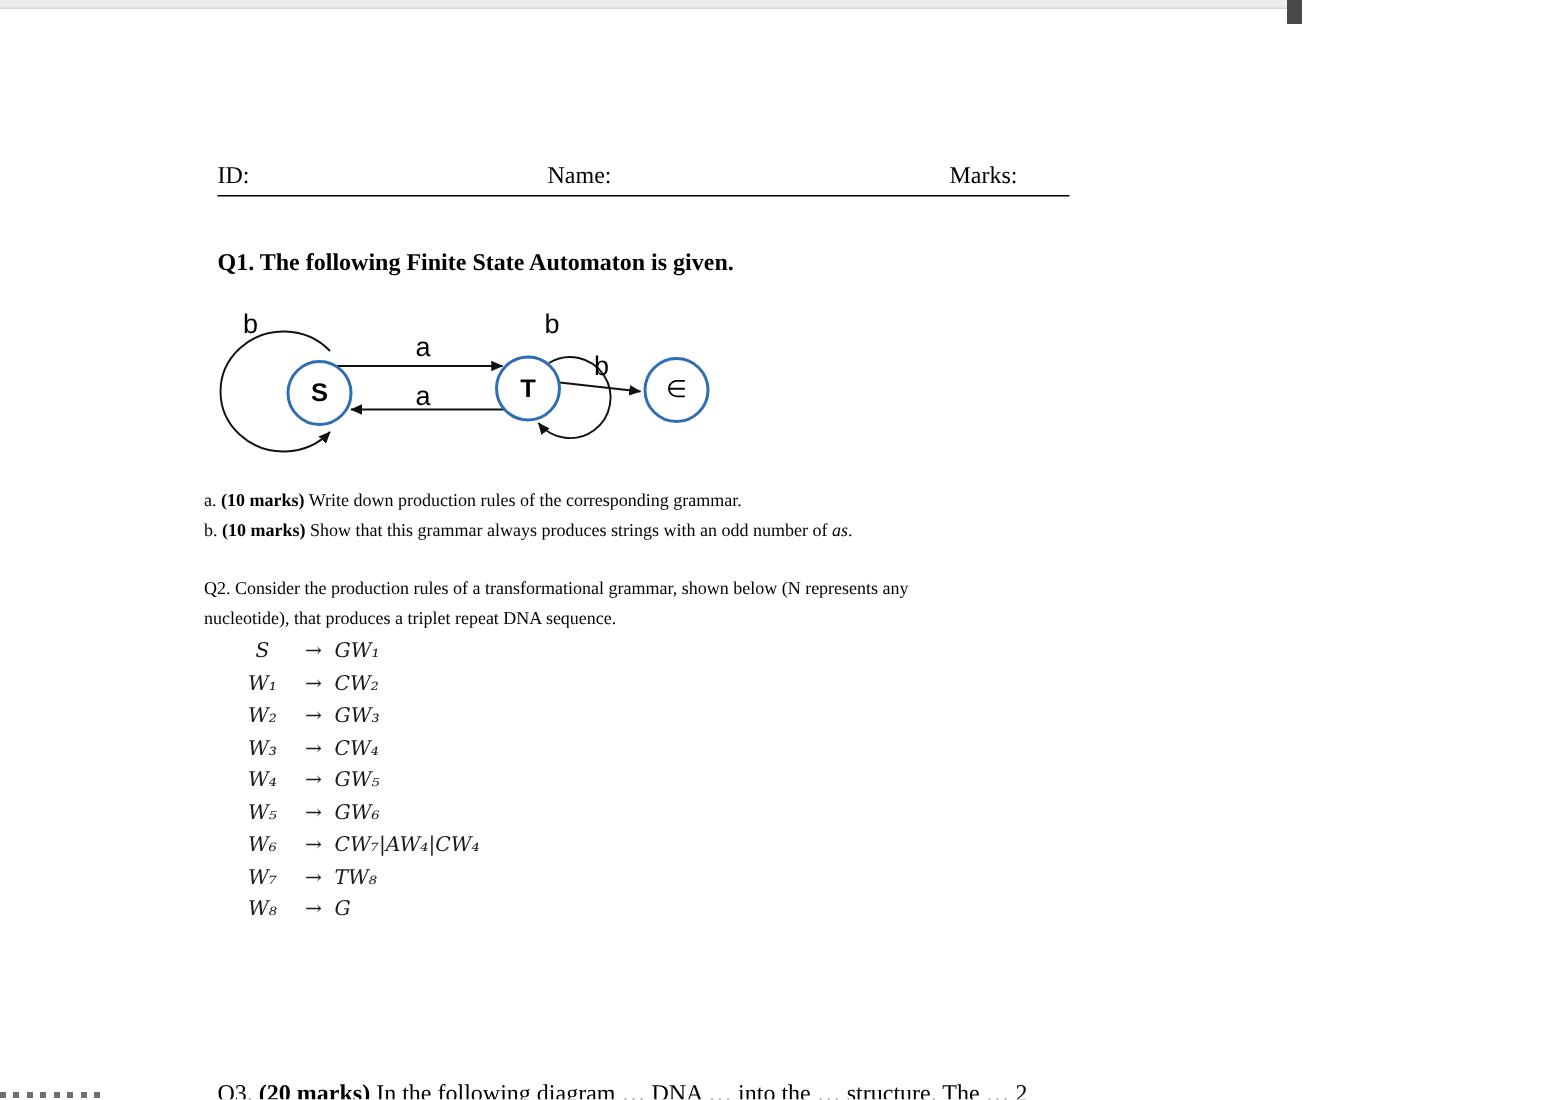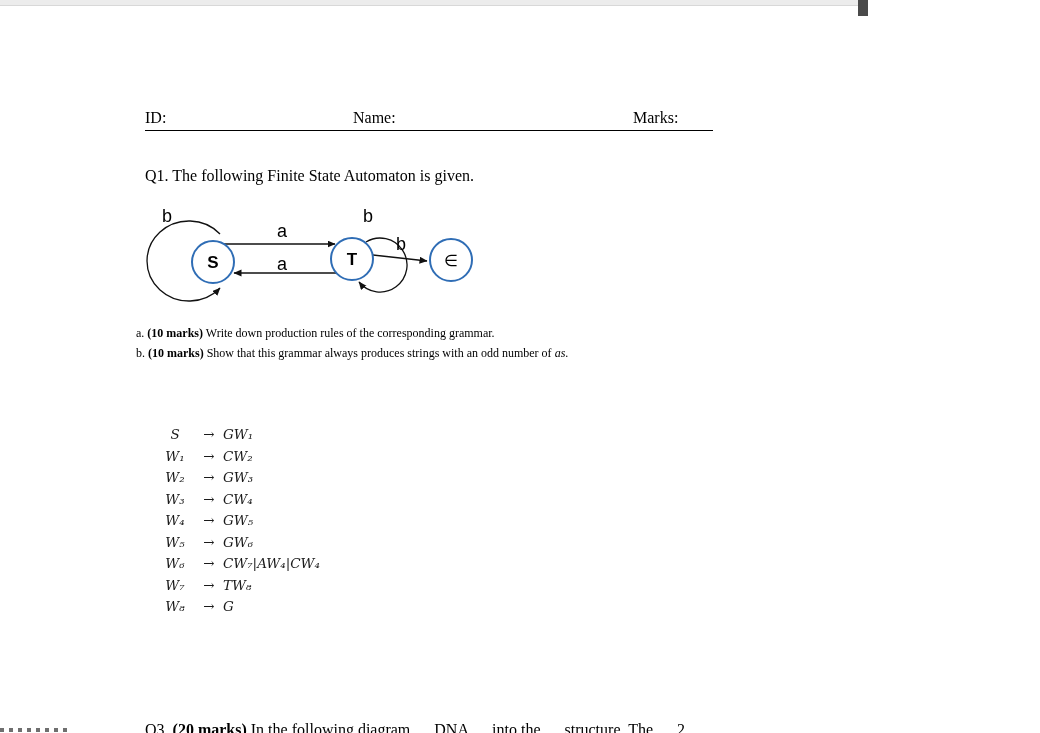--- a/index.html
+++ b/index.html
@@ -8,23 +8,23 @@
   .topbar{position:absolute;left:0;top:0;width:1040px;height:5px;
           background:var(--topbar-bg);border-bottom:1px solid #d8d8d8;}
   .scroll-thumb{position:absolute;right:0;top:0;width:10px;height:16px;background:var(--chrome-dark);}
   .bottomdark{position:absolute;left:938px;top:722px;width:102px;height:11px;background:var(--chrome-dark);}
   .dashes{position:absolute;left:0;top:728px;width:68px;height:4px;
           background:repeating-linear-gradient(90deg,#6f6f6f 0 4px,transparent 4px 9px);}
 
   .hdr{position:absolute;left:145px;top:109px;width:568px;height:21px;
        border-bottom:1px solid var(--underline);font-size:16px;}
   .hdr span{position:absolute;top:0;}
-  .hdr .id{left:0;} .hdr .name{left:208px;} .hdr .marks{left:488px;}
+  .hdr .id{left:0;} .hdr .name{left:220px;} .hdr .marks{left:488px;}
 
-  .q1-title{position:absolute;left:145px;top:167px;font-size:16px;}
+  .q1-title{position:absolute;left:145px;top:167px;font-size:16px;font-weight:bold;}
 
   svg.fsa{position:absolute;left:140px;top:196px;}
 
   .block{position:absolute;left:136px;font-size:12px;line-height:20px;}
   .tline b{font-weight:bold;}
   .tline i{font-style:italic;text-align:center;}
 
   .rules{position:absolute;left:155px;top:426px;
          font-family:"DejaVu Serif",serif;font-style:italic;font-size:13.5px;color:#1a1a1a;}
   .rrow{display:flex;height:21.5px;align-items:baseline;}
@@ -79,20 +79,24 @@
       <text x="223" y="26" font-size="18">b</text>
       <text x="256" y="54" font-size="18">b</text>
     </g>
   </svg>
 
   <div class="block" style="top:323px">
     <div class="tline"><span>a. </span><b>(10 marks)</b><span> Write down production rules of the corresponding grammar.</span><i></i><span></span></div>
     <div class="tline"><span>b. </span><b>(10 marks)</b><span> Show that this grammar always produces strings with an odd number of </span><i>as</i><span>.</span></div>
   </div>
 
+  <div class="block" style="top:382px">
+    <div>Q2. Consider the production rules of a transformational grammar, shown below (N represents any</div>
+    <div>nucleotide), that produces a triplet repeat DNA sequence.</div>
+  </div>
 
   <div class="rules">
     <div class="rrow">
         <span class="lhs">S</span>
         <span class="arr">→</span>
         <span class="rhs">GW₁</span>
       </div>
     <div class="rrow">
         <span class="lhs">W₁</span>
         <span class="arr">→</span>

